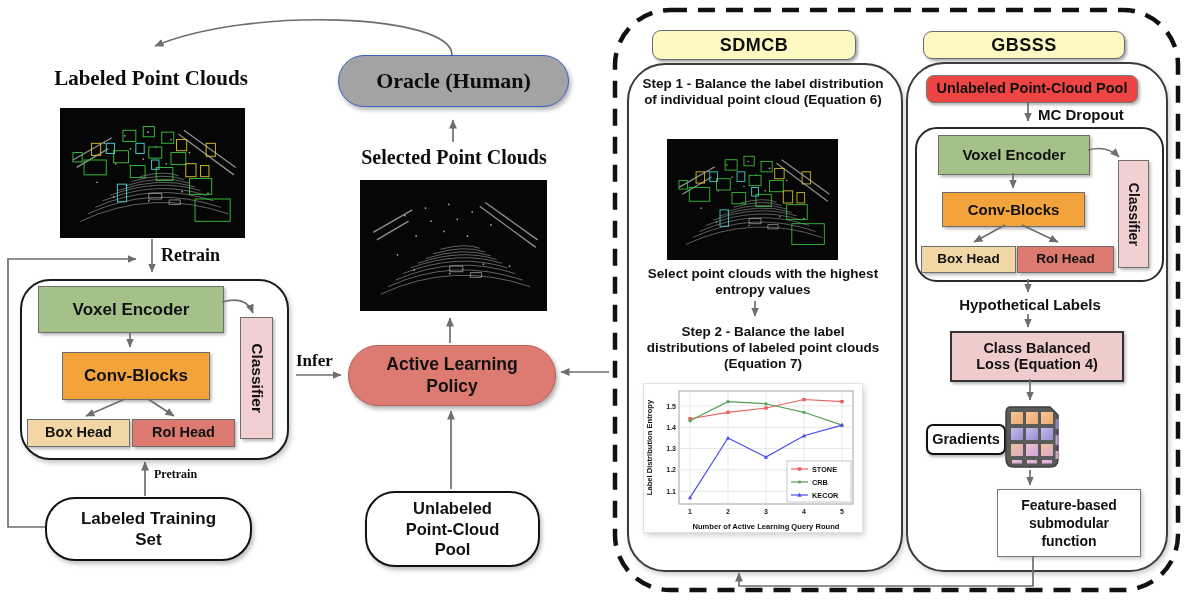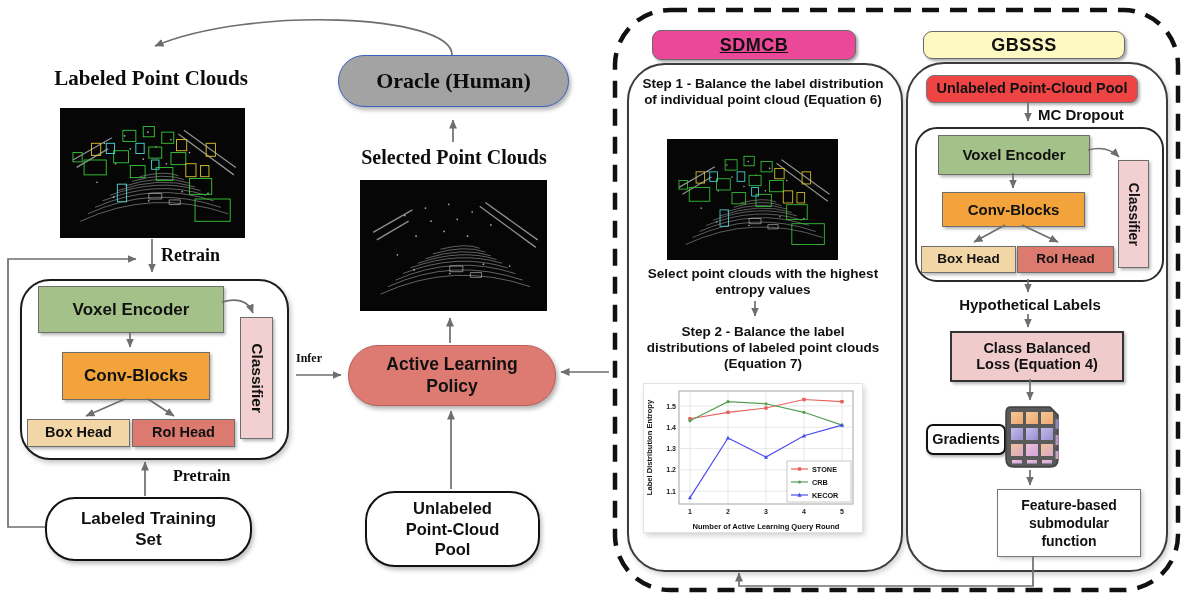--- a/index.html
+++ b/index.html
@@ -114,22 +114,22 @@
 
   <div class="abs" style="left:20px;top:279px;width:265px;height:177px;border:2.5px solid #1b1b1b;border-radius:30px;background:#fff;box-shadow:2px 3px 5px rgba(0,0,0,.22);"></div>
   <div class="abs cbox" style="left:38px;top:286px;width:184px;height:45px;background:#a4c189;font-size:17px;">Voxel Encoder</div>
   <div class="abs cbox" style="left:62px;top:352px;width:146px;height:46px;background:#f2a33c;font-size:17px;">Conv-Blocks</div>
   <div class="abs cbox" style="left:27px;top:419px;width:101px;height:26px;background:#f3d6a5;font-size:14.5px;">Box Head</div>
   <div class="abs cbox" style="left:132px;top:419px;width:101px;height:26px;background:#dc7a70;font-size:14.5px;">RoI Head</div>
   <div class="abs cbox vwrap" style="left:240px;top:317px;width:31px;height:120px;background:#f2cfd1;">
     <span class="vtext" style="font-size:15.5px;">Classifier</span>
   </div>
 
-  <div class="abs serif" style="left:296px;top:351px;font-size:12px;">Infer</div>
-  <div class="abs serif" style="left:173px;top:467px;font-size:16px;">Pretrain</div>
+  <div class="abs serif" style="left:296px;top:351px;font-size:17px;">Infer</div>
+  <div class="abs serif" style="left:154px;top:467px;font-size:12px;">Pretrain</div>
 
   <div class="abs pill" style="left:45px;top:497px;width:203px;height:60px;background:#fff;border:2px solid #111;font-size:17px;line-height:1.25;box-shadow:2px 3px 4px rgba(0,0,0,.25);">
     <div>Labeled Training</div>
     <div>Set</div>
   </div>
 
   <div class="abs pill serif" style="left:338px;top:55px;width:229px;height:50px;background:#a3a3a3;border:1px solid #3c62c4;font-size:22px;box-shadow:2px 3px 4px rgba(0,0,0,.3);">
     <div>Oracle (Human)</div>
   </div>
 
@@ -143,21 +143,21 @@
     <div>Active Learning</div>
     <div>Policy</div>
   </div>
 
   <div class="abs pill" style="left:365px;top:491px;width:171px;height:72px;background:#fff;border:2px solid #111;font-size:16.5px;line-height:1.25;box-shadow:2px 3px 4px rgba(0,0,0,.25);">
     <div>Unlabeled</div>
     <div>Point-Cloud</div>
     <div>Pool</div>
   </div>
 
-  <div class="abs tag" style="left:652px;top:30px;width:202px;height:28px;background:#ec4899;text-decoration:underline;">SDMCB</div>
+  <div class="abs tag" style="left:652px;top:30px;width:202px;height:28px;background:#fef9c3;">SDMCB</div>
   <div class="abs tag" style="left:923px;top:31px;width:200px;height:26px;background:#fef9c3;">GBSSS</div>
 
   <div class="abs panel" style="left:627px;top:63px;width:272px;height:505px;"></div>
   <div class="abs steptxt" style="left:640px;top:76px;width:246px;">Step 1 - Balance the label distribution of individual point cloud (Equation 6)</div>
   <svg class="abs pcimg" style="left:667px;top:139px;" width="171" height="121" viewBox="0 0 200 140" preserveAspectRatio="none">
     <use href="#pc-base"></use>
       <use href="#pc-ann"></use>
   </svg>
   <div class="abs steptxt" style="left:645px;top:266px;width:236px;">Select point clouds with the highest entropy values</div>
   <div class="abs steptxt" style="left:640px;top:324px;width:246px;">Step 2 - Balance the label distributions of labeled point clouds (Equation 7)</div>

